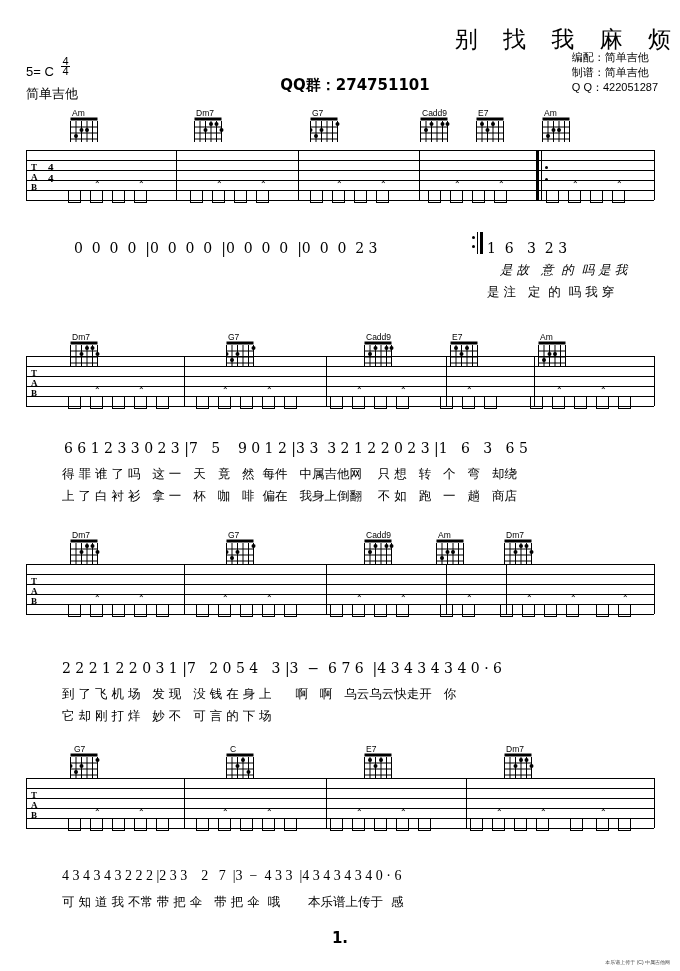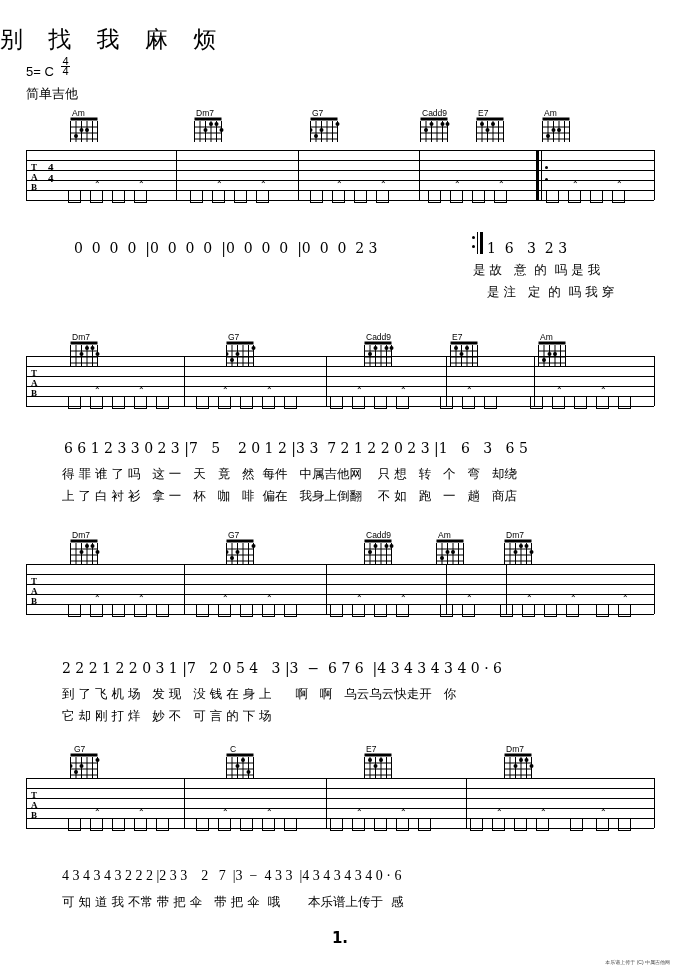--- a/index.html
+++ b/index.html
@@ -9,21 +9,21 @@
     font-family:"Liberation Sans", sans-serif;
     color:#000;
     position:relative;
     overflow:hidden;
   }
   .page{position:relative;width:680px;height:971px;}
 
   
   .title{
     position:absolute;top:24px;left:0;width:680px;
-    text-align:left;
+    text-align:right;
     font-size:23px;letter-spacing:9px;
     font-family:"DejaVu Sans", sans-serif;
     font-weight:400;
   }
   .keysig{
     position:absolute;left:26px;top:58px;
     font-size:13px;
   }
   .keysig .frac{
     display:inline-block;position:relative;top:-1px;left:4px;
@@ -100,21 +100,27 @@
   <div class="keysig">
     <span>5= C</span>
     <span class="frac">
       <span class="num">4</span>
       <span class="den">4</span>
     </span>
   </div>
 
   <div class="tuning">简单吉他</div>
 
-
+  <div class="qq">QQ群：274751101</div>
+
+  <div class="credits">
+    <div>编配：简单吉他</div>
+    <div>制谱：简单吉他</div>
+    <div>Q Q：422051287</div>
+  </div>
 
   <div>
 
     <div class="chordname" style="left:72px;top:108px;">Am</div>
     <svg class="diagram" style="left:70px;top:117px;" width="32" height="26">
       <rect x="0.5" y="0.5" width="27" height="3" fill="#000"></rect>
       <line x1="0.5" y1="4" x2="0.5" y2="25" stroke="#000"></line>
         <line x1="6.0" y1="4" x2="6.0" y2="25" stroke="#000"></line>
       <line x1="11.5" y1="4" x2="11.5" y2="25" stroke="#000"></line>
         <line x1="17.0" y1="4" x2="17.0" y2="25" stroke="#000"></line>
@@ -273,21 +279,21 @@
     </div>
 
     <div class="numline" style="left:74px;top:240px;">0  0  0  0  |0  0  0  0  |0  0  0  0  |0  0  0  2 3</div>
     <div class="numline" style="left:487px;top:240px;">1  6   3  2 3</div>
     <div class="repeat-close" style="left:472px;top:232px;height:22px;">
       <div class="d" style="left:0;top:4px;"></div>
         <div class="d" style="left:0;top:13px;"></div>
       <div class="thin" style="left:5px;top:0;height:22px;"></div>
       <div class="thick" style="left:8px;top:0;height:22px;"></div>
     </div>
-    <div class="lyric" style="left:473px;top:262px;">是 故   意  的  吗 是 我</div>
+    <div class="lyric" style="left:500px;top:262px;font-style:italic;">是 故   意  的  吗 是 我</div>
     <div class="lyric" style="left:487px;top:284px;">是 注   定  的  吗 我 穿</div>
   </div>
 
   <div>
     <div class="chordname" style="left:72px;top:332px;">Dm7</div>
     <svg class="diagram" style="left:70px;top:341px;" width="32" height="26">
       <rect x="0.5" y="0.5" width="27" height="3" fill="#000"></rect>
       <line x1="0.5" y1="4" x2="0.5" y2="25" stroke="#000"></line>
         <line x1="6.0" y1="4" x2="6.0" y2="25" stroke="#000"></line>
       <line x1="11.5" y1="4" x2="11.5" y2="25" stroke="#000"></line>
@@ -416,21 +422,21 @@
       <div class="xmark" style="left:139px;top:384px;">×</div>
       <div class="xmark" style="left:223px;top:384px;">×</div>
       <div class="xmark" style="left:267px;top:384px;">×</div>
       <div class="xmark" style="left:357px;top:384px;">×</div>
       <div class="xmark" style="left:401px;top:384px;">×</div>
       <div class="xmark" style="left:467px;top:384px;">×</div>
       <div class="xmark" style="left:557px;top:384px;">×</div>
       <div class="xmark" style="left:601px;top:384px;">×</div>
     </div>
 
-    <div class="numline" style="left:64px;top:440px;">6 6 1 2 3 3 0 2 3 |7   5    2 0 1 2 |3 3  7 2 1 2 2 0 2 3 |1   6   3   6 5</div>
+    <div class="numline" style="left:64px;top:440px;">6 6 1 2 3 3 0 2 3 |7   5    9 0 1 2 |3 3  3 2 1 2 2 0 2 3 |1   6   3   6 5</div>
     <div class="lyric" style="left:62px;top:466px;">得 罪 谁 了 吗   这 一   天   竟   然  每件   中属吉他网    只 想   转   个   弯   却绕</div>
     <div class="lyric" style="left:62px;top:488px;">上 了 白 衬 衫   拿 一   杯   咖   啡  偏在   我身上倒翻    不 如   跑   一   趟   商店</div>
   </div>
 
   <div>
     <div class="chordname" style="left:72px;top:530px;">Dm7</div>
     <svg class="diagram" style="left:70px;top:539px;" width="32" height="26">
       <rect x="0.5" y="0.5" width="27" height="3" fill="#000"></rect>
       <line x1="0.5" y1="4" x2="0.5" y2="25" stroke="#000"></line>
         <line x1="6.0" y1="4" x2="6.0" y2="25" stroke="#000"></line>

